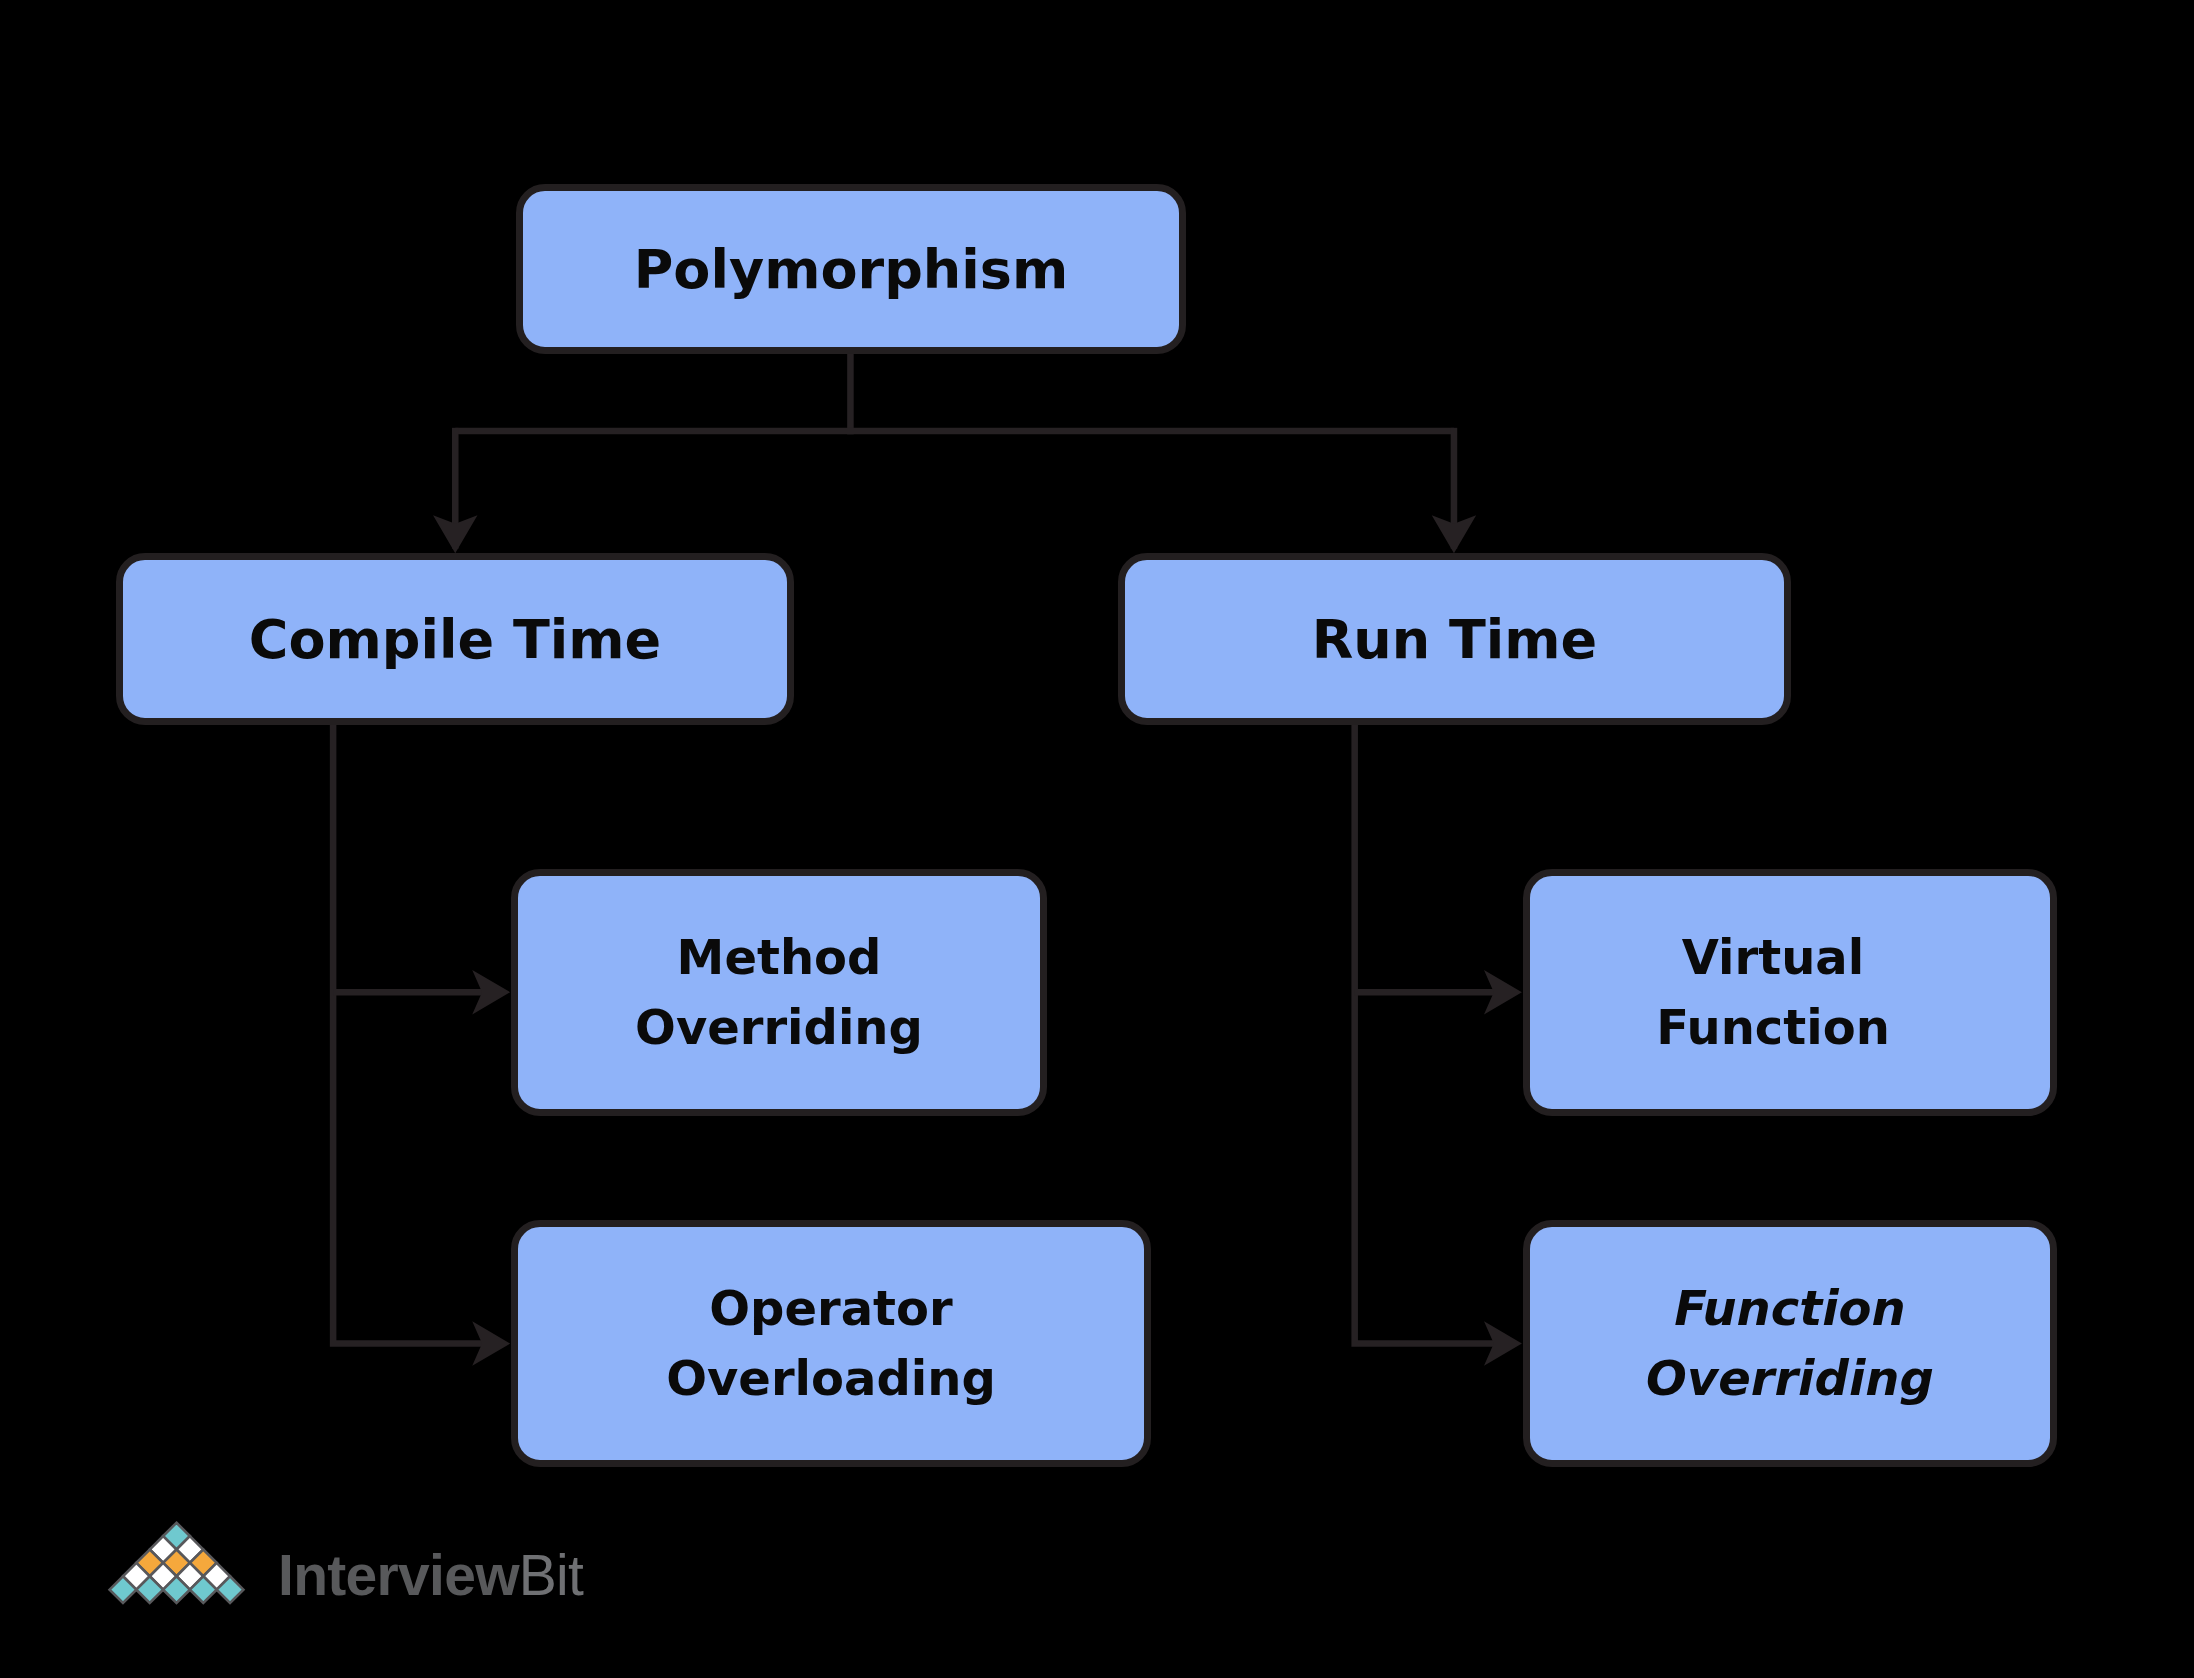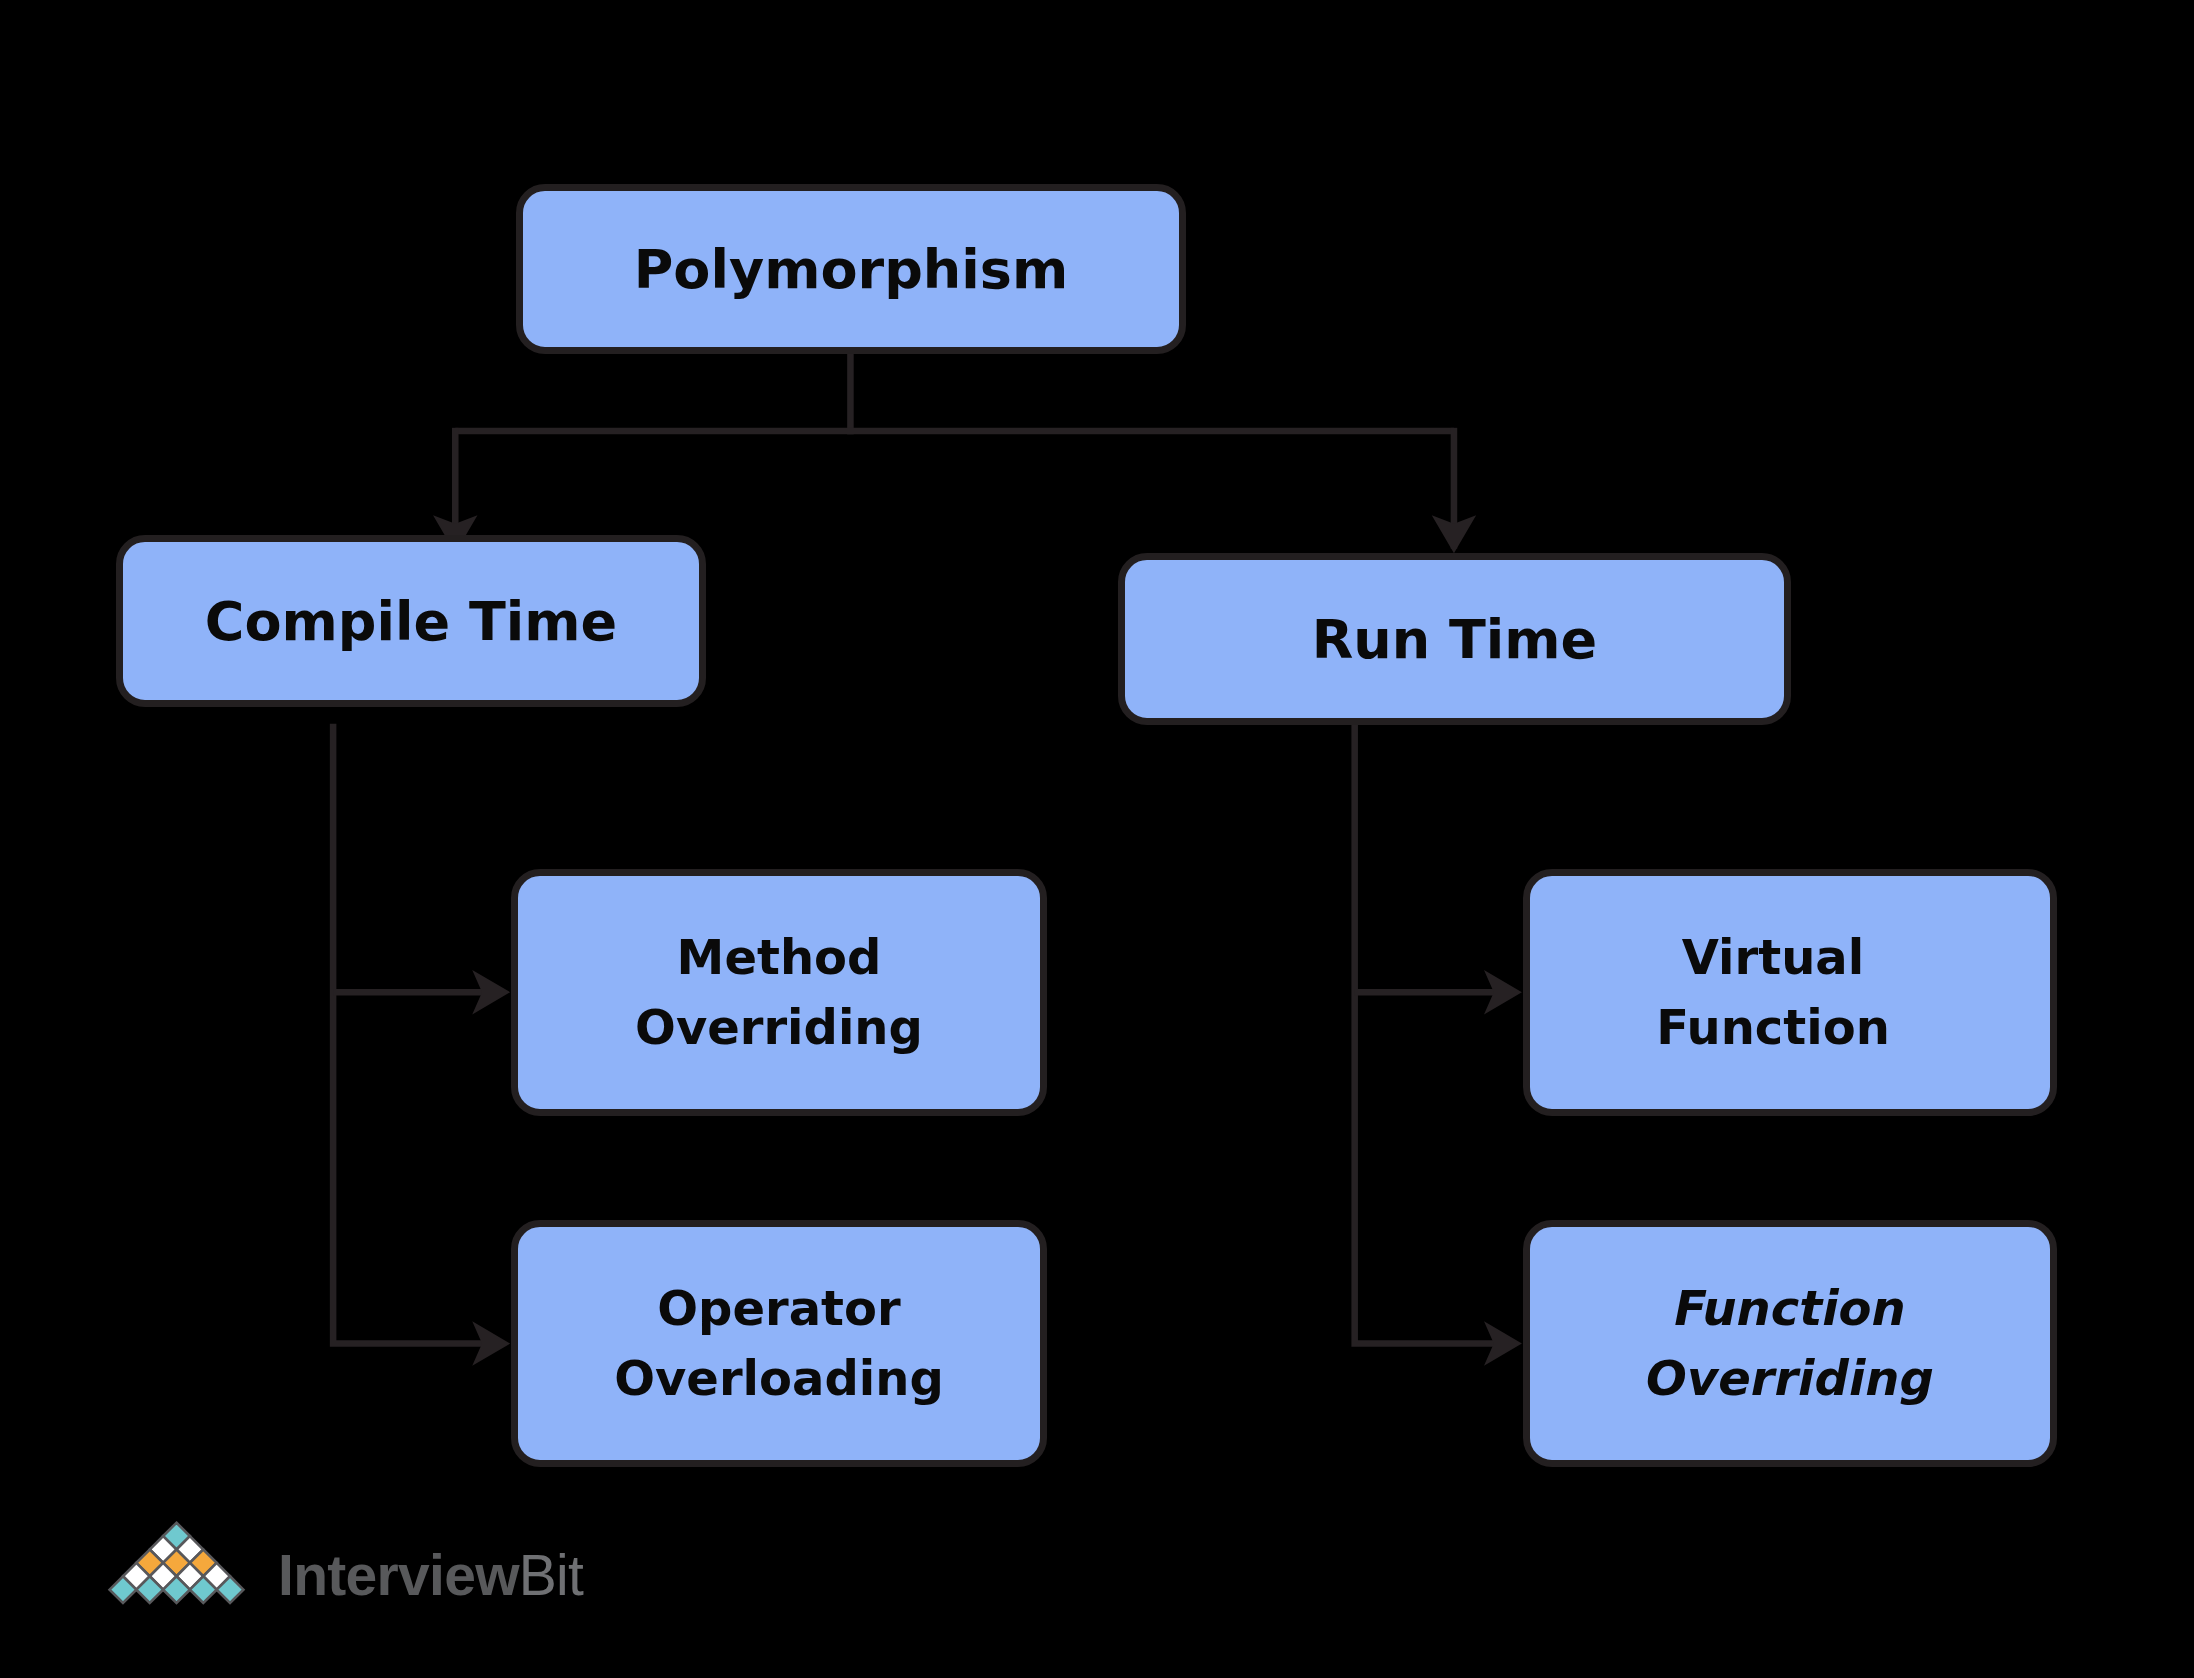--- a/index.html
+++ b/index.html
@@ -116,33 +116,33 @@
     <path d="M2074 1108 V2057 H2318"></path>
     <path d="M2074 1519 H2318"></path>
     <polygon points="2330,1519 2272,1485 2287,1519 2272,1553"></polygon>
     <polygon points="2330,2057 2272,2023 2287,2057 2272,2091"></polygon>
   </svg>
 
   <div class="node lvl0" style="left:516px; top:184px; width:670px; height:170px;">
     <span>Polymorphism</span>
   </div>
 
-  <div class="node lvl1" style="left:116px; top:535px; width:590px; height:172px;">
+  <div class="node lvl1" style="left:116px; top:553px; width:678px; height:172px;">
     <span>Compile Time</span>
   </div>
 
   <div class="node lvl1" style="left:1118px; top:553px; width:673px; height:172px;">
     <span>Run Time</span>
   </div>
 
   <div class="node lvl2" style="left:511px; top:869px; width:536px; height:247px;">
     <span>Method Overriding</span>
   </div>
 
-  <div class="node lvl2" style="left:511px; top:1220px; width:536px; height:247px;justify-content:center;">
+  <div class="node lvl2" style="left:511px; top:1220px; width:640px; height:247px;justify-content:center;">
     <span>Operator Overloading</span>
   </div>
 
   <div class="node lvl2" style="left:1523px; top:869px; width:534px; height:247px;padding-left:38px;">
     <span>Virtual Function</span>
   </div>
 
   <div class="node lvl2" style="left:1523px; top:1220px; width:534px; height:247px;font-style:italic;">
     <span>Function Overriding</span>
   </div>

